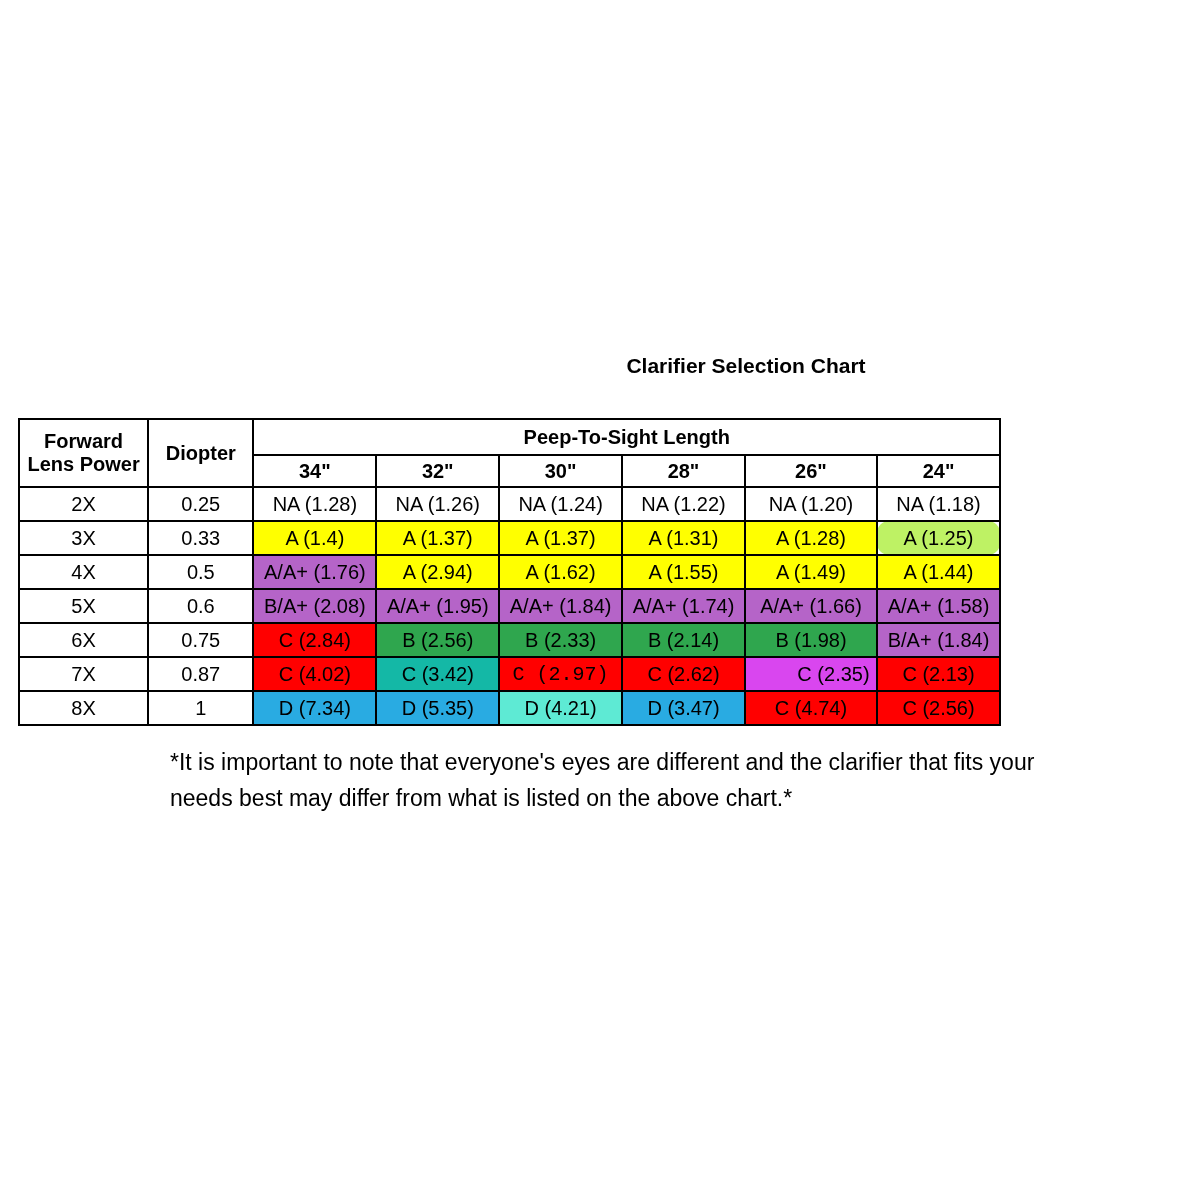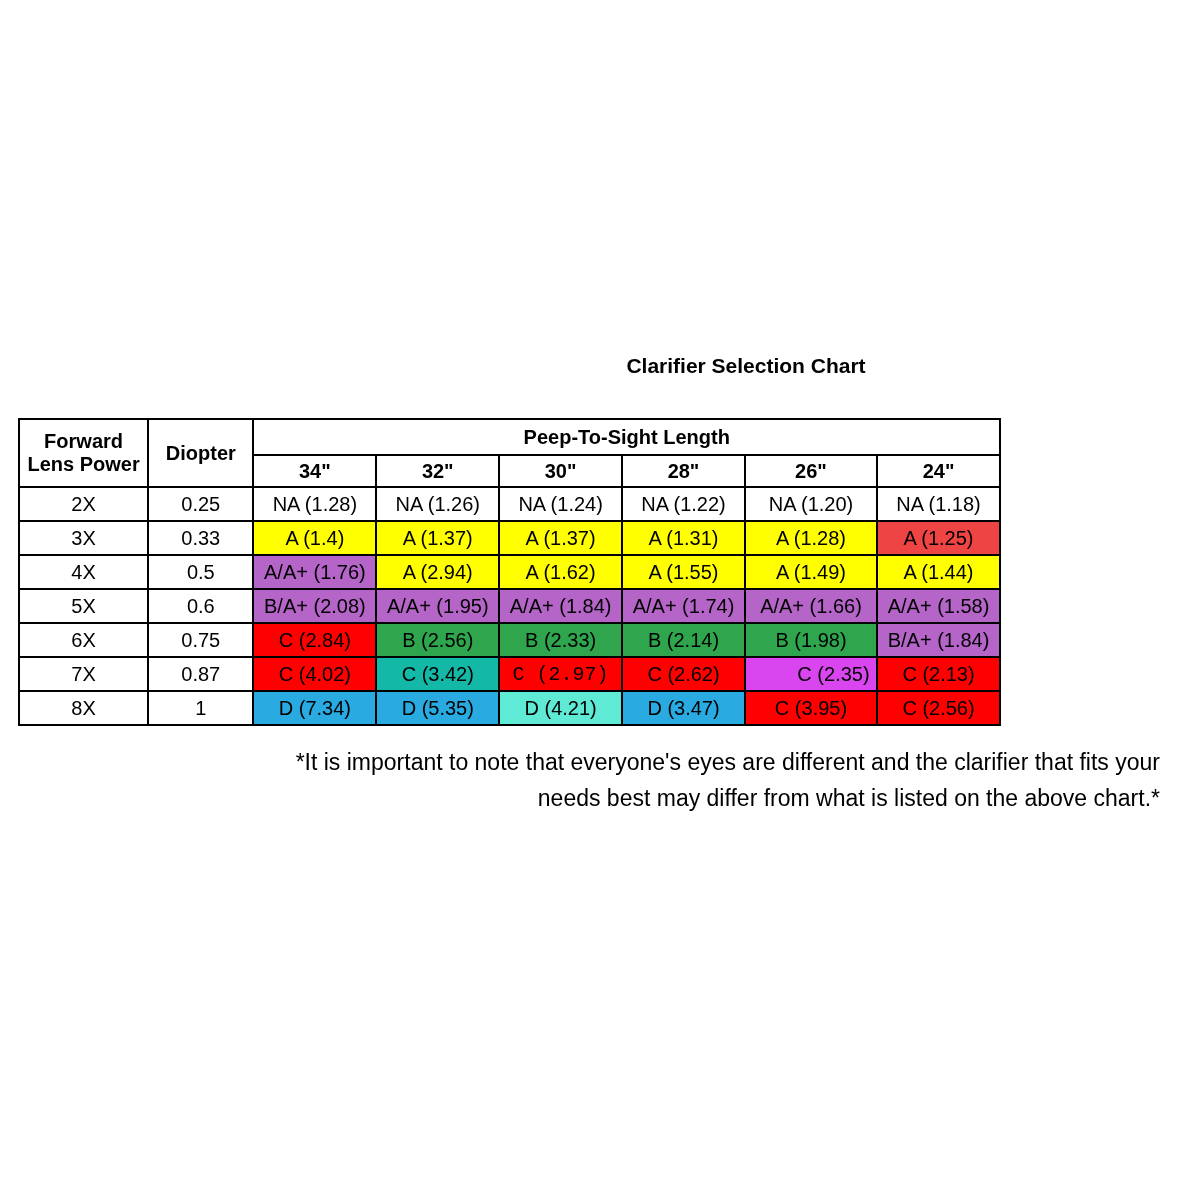--- a/index.html
+++ b/index.html
@@ -43,21 +43,21 @@
   tbody tr td { height: 32px; }
   td.rowhead { font-weight: normal; margin-left: 20px; }
   th.corner { line-height: 1.15; }
   .footnote {
     position: absolute;
     top: 744px;
     left: 170px;
     width: 990px;
     font-size: 23px;
     line-height: 36px;
-    text-align: right;
+    text-align: left;
   }
 </style>
 </head>
 <body>
 
 <div class="page">
 
   <div class="chart-title">Clarifier Selection Chart</div>
 
   <table class="clarifier">
@@ -101,21 +101,21 @@
           <td style="background: rgb(255, 255, 255);">NA (1.18)</td>
         </tr>
         <tr>
           <td class="rowhead">3X</td>
           <td class="rowhead">0.33</td>
           <td style="background: rgb(255, 255, 0);">A (1.4)</td>
           <td style="background: rgb(255, 255, 0);">A (1.37)</td>
           <td style="background: rgb(255, 255, 0);">A (1.37)</td>
           <td style="background: rgb(255, 255, 0);">A (1.31)</td>
           <td style="background: rgb(255, 255, 0);">A (1.28)</td>
-          <td style="background: #ef4444;">A (1.25)</td>
+          <td style="background: #bef264; border-radius: 12px;">A (1.25)</td>
         </tr>
         <tr>
           <td class="rowhead">4X</td>
           <td class="rowhead">0.5</td>
           <td style="background: rgb(181, 100, 200);">A/A+ (1.76)</td>
           <td style="background: rgb(255, 255, 0);">A (2.94)</td>
           <td style="background: rgb(255, 255, 0);">A (1.62)</td>
           <td style="background: rgb(255, 255, 0);">A (1.55)</td>
           <td style="background: rgb(255, 255, 0);">A (1.49)</td>
           <td style="background: rgb(255, 255, 0);">A (1.44)</td>
@@ -150,21 +150,21 @@
           <td style="background: #d946ef; padding-left: 47px;">C (2.35)</td>
           <td style="background: rgb(255, 0, 0);">C (2.13)</td>
         </tr>
         <tr>
           <td class="rowhead">8X</td>
           <td class="rowhead">1</td>
           <td style="background: rgb(41, 171, 226);">D (7.34)</td>
           <td style="background: rgb(41, 171, 226);">D (5.35)</td>
           <td style="background: #5eead4;">D (4.21)</td>
           <td style="background: rgb(41, 171, 226);">D (3.47)</td>
-          <td style="background: rgb(255, 0, 0);">C (3.95)</td>
+          <td style="background: rgb(255, 0, 0);">C (4.74)</td>
           <td style="background: rgb(255, 0, 0);">C (2.56)</td>
         </tr>
       </tbody>
   </table>
 
   <div class="footnote">
     <div>*It is important to note that everyone's eyes are different and the clarifier that fits your</div>
     <div>needs best may differ from what is listed on the above chart.*</div>
   </div>
 

